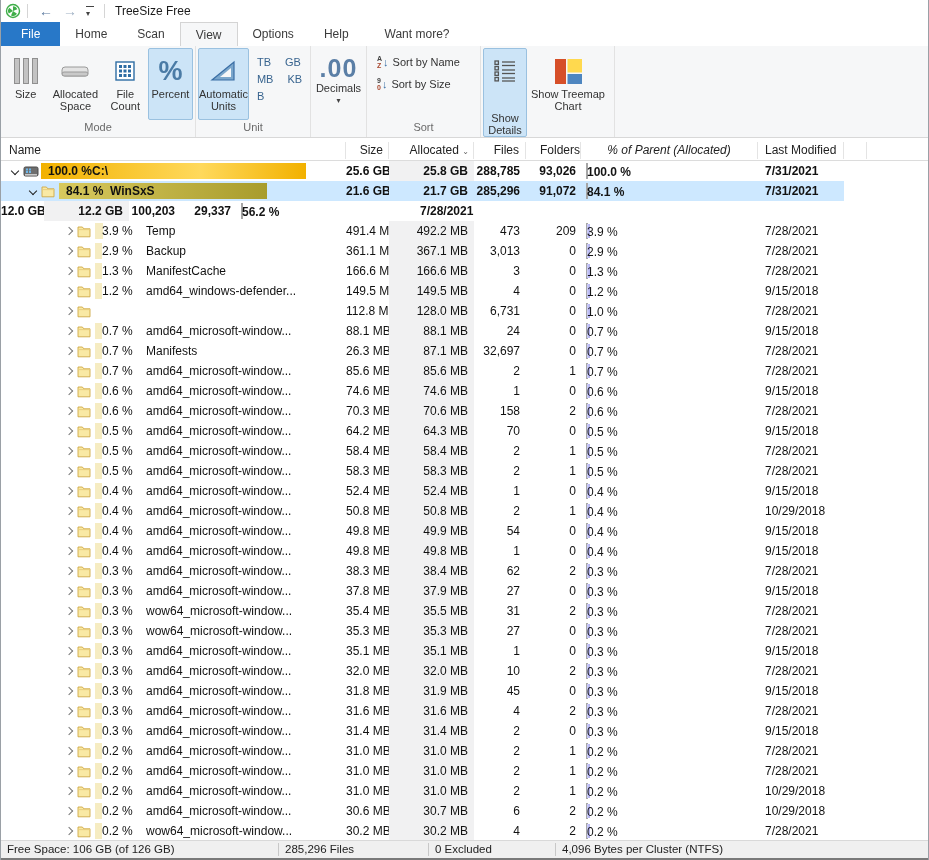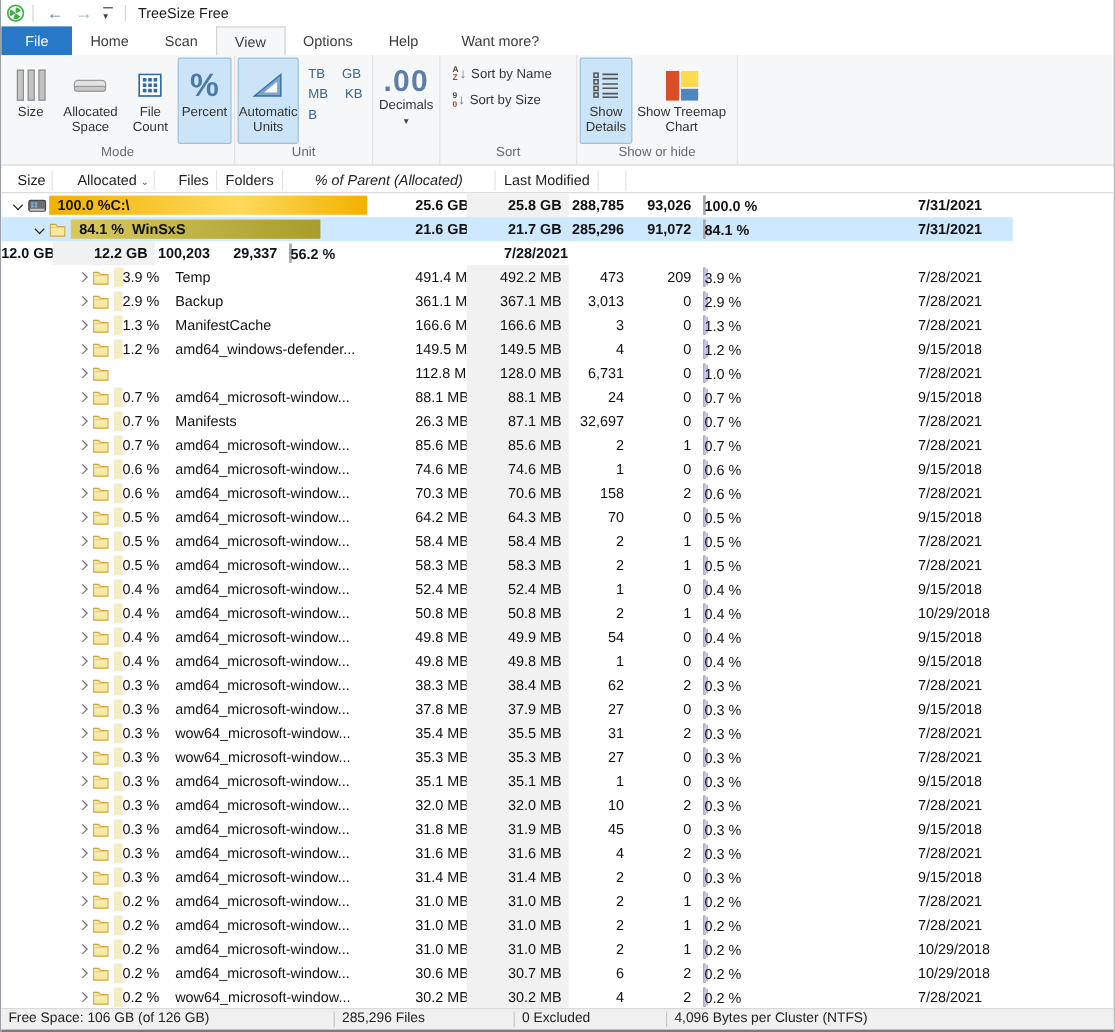--- a/index.html
+++ b/index.html
@@ -39,32 +39,32 @@
   .dec-glyph{font-size:25px;font-weight:bold;color:#5b7fa6;line-height:28px;letter-spacing:1px;}
   .dec-btn{width:52px;display:flex;flex-direction:column;align-items:center;padding-top:6px;font-size:11px;color:#333;}
   .dec-caret{font-size:8px;color:#444;margin-top:2px;}
   .sort-col{display:flex;flex-direction:column;padding:6px 6px 0 4px;gap:6px;}
   .sort-item{display:flex;align-items:center;gap:4px;font-size:11px;color:#333;padding:1px 4px;}
   .sorticon{display:inline-flex;align-items:center;}
   .sorticon .letters{display:flex;flex-direction:column;font-size:7px;line-height:7px;font-weight:bold;}
   .sorticon .lt{color:#444;}.sorticon .lb{color:#a8472e;}
   .sorticon .arr{color:#3a6ea5;font-size:11px;margin-left:1px;}
   .show-col{display:flex;}
-  .rbtn.details{width:44px;}
+  .rbtn.details{width:44px;gap:24px;}
   .rbtn.treemap{width:82px;}
   
   .tablewrap{position:relative;background:#fff;}
   .thead{display:flex;height:21px;font-size:12px;color:#222;align-items:center;
          border-bottom:1px solid #dcdcdc;background:#fff;margin-top:2px;}
   .th{border-right:1px solid #e4e4e4;height:17px;line-height:17px;white-space:nowrap;overflow:hidden;}
   .th.name{width:345px;padding-left:8px;}
   .th.size{width:43px;text-align:right;padding-right:5px;}
   .th.alloc{width:85px;text-align:right;padding-right:4px;}
   .th.files{width:52px;text-align:right;padding-right:6px;}
-  .th.folders{width:55px;text-align:right;padding-right:7px;}
+  .th.folders{width:55px;text-align:right;padding-right:0;}
   .th.pct{width:177px;text-align:center;font-style:italic;}
   .th.date{width:86px;padding-left:7px;}
   .th.extra{width:23px;}
   .tbody{font-size:12px;color:#111;}
   .row{display:flex;height:20px;line-height:20px;}
   .row-main{display:flex;width:843px;}
   .row.selected .row-main{background:#cde8ff;}
   .row.selected .cell.alloc{background:transparent;}
   .row.bold{font-weight:bold;}
   .cell{white-space:nowrap;overflow:hidden;}
@@ -278,20 +278,21 @@
           <span>Show Treemap Chart</span>
         </div>
       </div>
       <div class="rgroup-label">Show or hide</div>
     </div>
     <div style="flex:1;"></div>
   </div>
 
   <div class="tablewrap">
     <div class="thead">
+      <div class="th name">Name</div>
       <div class="th size">Size</div>
       <div class="th alloc">
         <span>Allocated</span>
         <span style="font-size:8px;color:#666;">⌄</span>
       </div>
       <div class="th files">Files</div>
       <div class="th folders">Folders</div>
       <div class="th pct">% of Parent (Allocated)</div>
       <div class="th date">Last Modified</div>
       <div class="th extra"></div>

